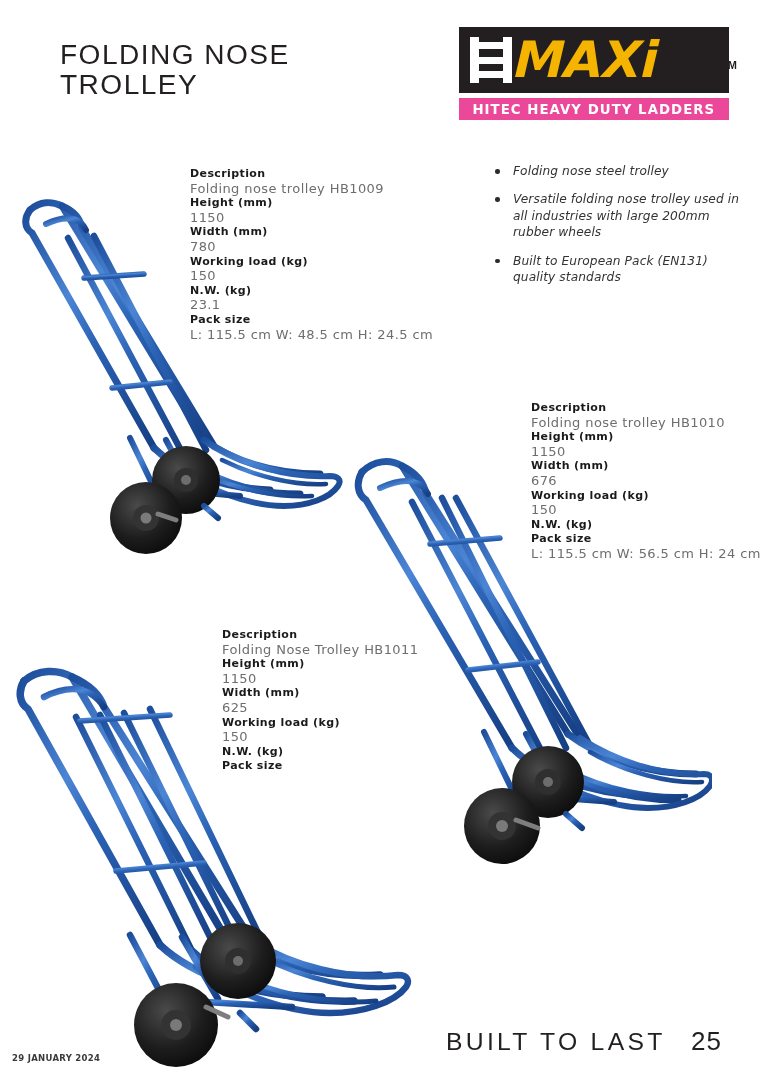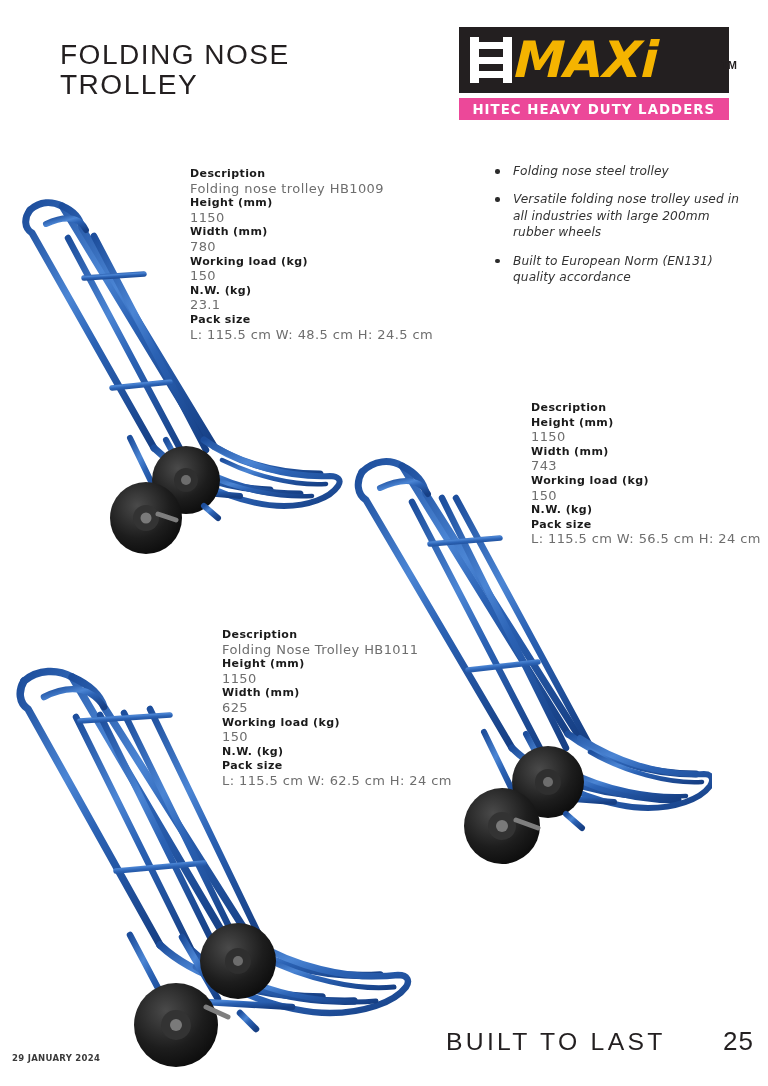--- a/index.html
+++ b/index.html
@@ -93,21 +93,21 @@
   }
   .footer-tag {
     position:absolute; left:446px; top:1028px;
     font-family:"Liberation Sans", sans-serif;
     font-size:24px; letter-spacing:3.2px; color:#231f20;
     font-weight:400; transform: scaleX(1.03); transform-origin:left top;
   }
   .footer-page {
     position:absolute; left:691px; top:1026px;
     font-family:"Liberation Sans", sans-serif;
-    font-size:26px; letter-spacing:1px; color:#231f20; font-weight:400;margin-left:32px;
+    font-size:26px; letter-spacing:1px; color:#231f20; font-weight:400;
   }
 
   
   .trolley { position:absolute; }
   #trolley-1 { left:8px;   top:188px; width:350px; height:380px; }
   #trolley-2 { left:352px; top:432px; width:360px; height:460px; }
   #trolley-3 { left:10px;  top:645px; width:410px; height:430px; }
 </style>
 </head>
 <body>
@@ -304,48 +304,48 @@
     <div class="lbl">Working load (kg)</div>
     <div class="val">150</div>
     <div class="lbl">N.W. (kg)</div>
     <div class="val">23.1</div>
     <div class="lbl">Pack size</div>
     <div class="val">L: 115.5 cm W: 48.5 cm H: 24.5 cm</div>
   </div>
 
   <div class="spec" id="spec-2">
     <div class="lbl">Description</div>
+    <div class="val">Folding nose trolley HB1010</div>
     <div class="lbl">Height (mm)</div>
     <div class="val">1150</div>
     <div class="lbl">Width (mm)</div>
-    <div class="val">743</div>
+    <div class="val">676</div>
     <div class="lbl">Working load (kg)</div>
     <div class="val">150</div>
     <div class="lbl">N.W. (kg)</div>
     <div class="lbl">Pack size</div>
     <div class="val">L: 115.5 cm W: 56.5 cm H: 24 cm</div>
   </div>
 
   <div class="spec" id="spec-3">
     <div class="lbl">Description</div>
     <div class="val">Folding Nose Trolley HB1011</div>
     <div class="lbl">Height (mm)</div>
     <div class="val">1150</div>
     <div class="lbl">Width (mm)</div>
     <div class="val">625</div>
     <div class="lbl">Working load (kg)</div>
     <div class="val">150</div>
     <div class="lbl">N.W. (kg)</div>
     <div class="lbl">Pack size</div>
-    <div class="val">L: 115.5 cm W: 62.5 cm H: 24 cm</div>
   </div>
 
   <ul class="bullets">
     <li>Folding nose steel trolley</li>
     <li>Versatile folding nose trolley used in all industries with large 200mm rubber wheels</li>
-    <li>Built to European Norm (EN131) quality accordance</li>
+    <li>Built to European Pack (EN131) quality standards</li>
   </ul>
 
   <div class="footer-date">29 JANUARY 2024</div>
   <div class="footer-tag">BUILT TO LAST</div>
   <div class="footer-page">25</div>
 
 </div>
 
 </body></html>

